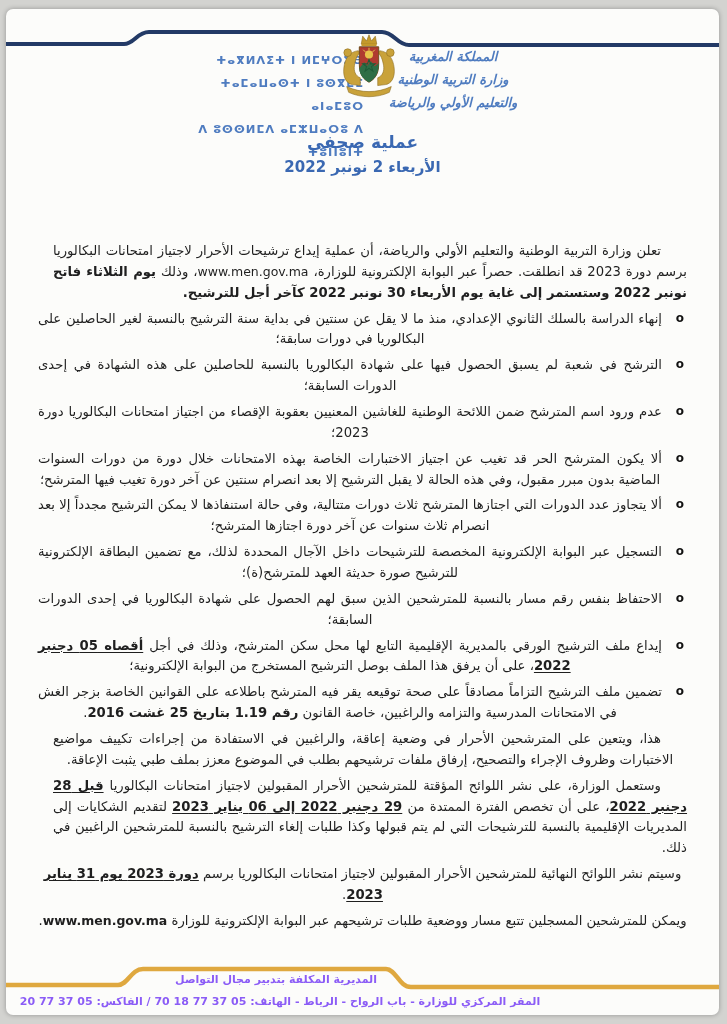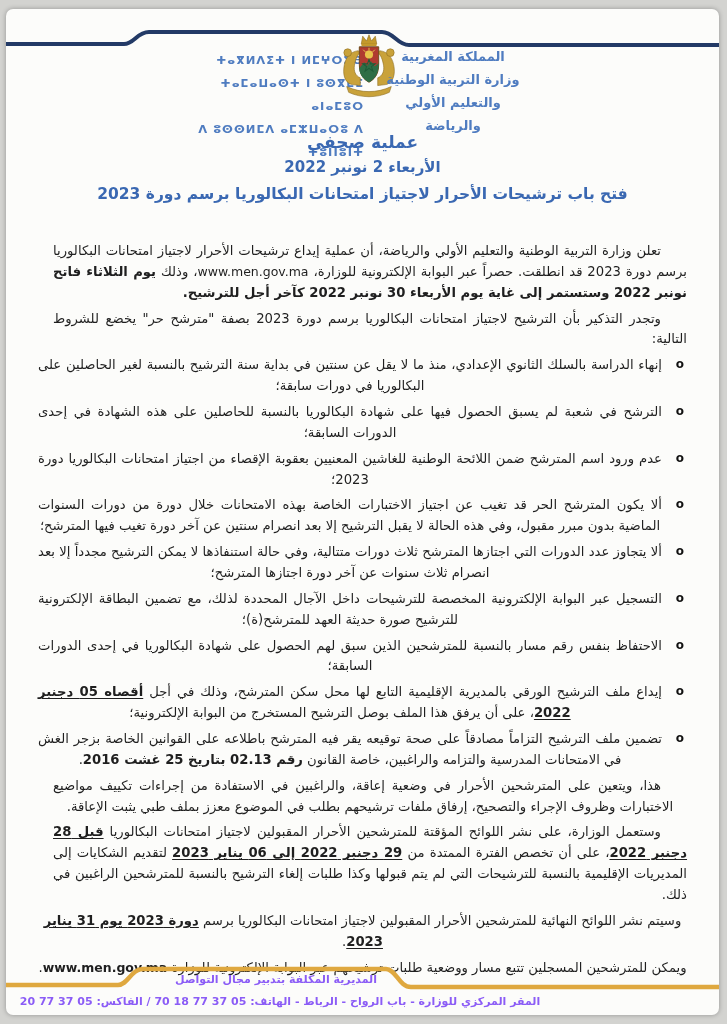--- a/index.html
+++ b/index.html
@@ -16,21 +16,21 @@
   
   .top-border{position:absolute;top:18px;left:0;width:713px;height:24px;}
   .tifinagh-block{
     position:absolute;left:168px;top:40px;width:190px;text-align:right;
     color:#4f7cc0;font-weight:bold;font-size:11.5px;line-height:23px;
     letter-spacing:1px;
   }
   .emblem{position:absolute;left:332px;top:22px;width:62px;height:82px;}
   .ministry-block{
     position:absolute;left:372px;top:36px;width:150px;text-align:center;
-    color:#4f7cc0;font-weight:bold;font-size:13px;line-height:23px;
+    color:#4f7cc0;font-weight:bold;font-size:13px;line-height:23px;font-style:italic;
   }
   
   .title-block{position:absolute;top:120px;left:0;width:713px;text-align:center;color:#3a68b2;}
   .title-line1{font-size:17px;font-weight:bold;line-height:26px;}
   .title-line2{font-size:15px;font-weight:bold;line-height:25px;}
   .title-line3{font-size:15.5px;font-weight:bold;line-height:28px;}
   
   .content{
     position:absolute;top:232px;right:32px;left:32px;direction:rtl;
     color:#1f1f1f;font-size:13.2px;line-height:1.58;text-align:justify;
@@ -100,36 +100,34 @@
 
   <div class="ministry-block">
     <div>المملكة المغربية</div>
     <div>وزارة التربية الوطنية</div>
     <div>والتعليم الأولي والرياضة</div>
   </div>
 
   <div class="title-block">
     <div class="title-line1">عملية صحفي</div>
     <div class="title-line2">الأربعاء 2 نونبر 2022</div>
-    <div class="title-line3">فتح باب ترشيحات الأحرار لاجتياز امتحانات البكالوريا برسم دورة 2023</div>
   </div>
 
   <div class="content">
       <p class="para p-indent"><span>تعلن وزارة التربية الوطنية والتعليم الأولي والرياضة، أن عملية إيداع ترشيحات الأحرار لاجتياز امتحانات البكالوريا برسم دورة 2023 قد انطلقت. حصراً عبر البوابة الإلكترونية للوزارة، </span><span class="latin">www.men.gov.ma</span><span>، وذلك </span><span class="bold">يوم الثلاثاء فاتح نونبر 2022 وستستمر إلى غاية يوم الأربعاء 30 نونبر 2022 كآخر أجل للترشيح.</span></p>
-      <p class="para p-indent"><span>وتجدر التذكير بأن الترشيح لاجتياز امتحانات البكالوريا برسم دورة 2023 بصفة "مترشح حر" يخضع للشروط التالية:</span></p>
       <ul class="cond-list">
         <li><span>إنهاء الدراسة بالسلك الثانوي الإعدادي، منذ ما لا يقل عن سنتين في بداية سنة الترشيح بالنسبة لغير الحاصلين على البكالوريا في دورات سابقة؛</span></li>
         <li><span>الترشح في شعبة لم يسبق الحصول فيها على شهادة البكالوريا بالنسبة للحاصلين على هذه الشهادة في إحدى الدورات السابقة؛</span></li>
         <li><span>عدم ورود اسم المترشح ضمن اللائحة الوطنية للغاشين المعنيين بعقوبة الإقصاء من اجتياز امتحانات البكالوريا دورة 2023؛</span></li>
         <li><span>ألا يكون المترشح الحر قد تغيب عن اجتياز الاختبارات الخاصة بهذه الامتحانات خلال دورة من دورات السنوات الماضية بدون مبرر مقبول، وفي هذه الحالة لا يقبل الترشيح إلا بعد انصرام سنتين عن آخر دورة تغيب فيها المترشح؛</span></li>
         <li><span>ألا يتجاوز عدد الدورات التي اجتازها المترشح ثلاث دورات متتالية، وفي حالة استنفاذها لا يمكن الترشيح مجدداً إلا بعد انصرام ثلاث سنوات عن آخر دورة اجتازها المترشح؛</span></li>
         <li><span>التسجيل عبر البوابة الإلكترونية المخصصة للترشيحات داخل الآجال المحددة لذلك، مع تضمين البطاقة الإلكترونية للترشيح صورة حديثة العهد للمترشح(ة)؛</span></li>
         <li><span>الاحتفاظ بنفس رقم مسار بالنسبة للمترشحين الذين سبق لهم الحصول على شهادة البكالوريا في إحدى الدورات السابقة؛</span></li>
         <li><span>إيداع ملف الترشيح الورقي بالمديرية الإقليمية التابع لها محل سكن المترشح، وذلك في أجل </span><span class="bold underline">أقصاه 05 دجنبر 2022</span><span>، على أن يرفق هذا الملف بوصل الترشيح المستخرج من البوابة الإلكترونية؛</span></li>
-        <li><span>تضمين ملف الترشيح التزاماً مصادقاً على صحة توقيعه يقر فيه المترشح باطلاعه على القوانين الخاصة بزجر الغش في الامتحانات المدرسية والتزامه والراغبين، خاصة القانون </span><span class="bold">رقم 02.13 بتاريخ 25 غشت 2016</span><span>.</span></li>
+        <li><span>تضمين ملف الترشيح التزاماً مصادقاً على صحة توقيعه يقر فيه المترشح باطلاعه على القوانين الخاصة بزجر الغش في الامتحانات المدرسية والتزامه والراغبين، خاصة القانون </span><span class="bold">رقم 1.19 بتاريخ 25 غشت 2016</span><span>.</span></li>
       </ul>
       <p class="para p-indent p-lastcenter"><span>هذا، ويتعين على المترشحين الأحرار في وضعية إعاقة، والراغبين في الاستفادة من إجراءات تكييف مواضيع الاختبارات وظروف الإجراء والتصحيح، إرفاق ملفات ترشيحهم بطلب في الموضوع معزز بملف طبي يثبت الإعاقة.</span></p>
       <p class="para p-indent"><span>وستعمل الوزارة، على نشر اللوائح المؤقتة للمترشحين الأحرار المقبولين لاجتياز امتحانات البكالوريا </span><span class="bold underline">قبل 28 دجنبر 2022</span><span>، على أن تخصص الفترة الممتدة من </span><span class="bold underline">29 دجنبر 2022 إلى 06 يناير 2023</span><span> لتقديم الشكايات إلى المديريات الإقليمية بالنسبة للترشيحات التي لم يتم قبولها وكذا طلبات إلغاء الترشيح بالنسبة للمترشحين الراغبين في ذلك.</span></p>
       <p class="para p-center"><span>وسيتم نشر اللوائح النهائية للمترشحين الأحرار المقبولين لاجتياز امتحانات البكالوريا برسم </span><span class="bold underline">دورة 2023 يوم 31 يناير 2023</span><span>.</span></p>
       <p class="para p-center"><span>ويمكن للمترشحين المسجلين تتبع مسار ووضعية طلبات ترشيحهم عبر البوابة الإلكترونية للوزارة </span><span class="latin bold">www.men.gov.ma</span><span>.</span></p>
     </div>
 
   <svg class="bottom-border" viewBox="0 0 713 32" aria-hidden="true">
     <path d="M0,24 H112 C122,24 125,8 137,8 H380 C390,8 393,26 405,26 H713" fill="none" stroke="#dfa83f" stroke-width="4.5"></path>
   </svg>

